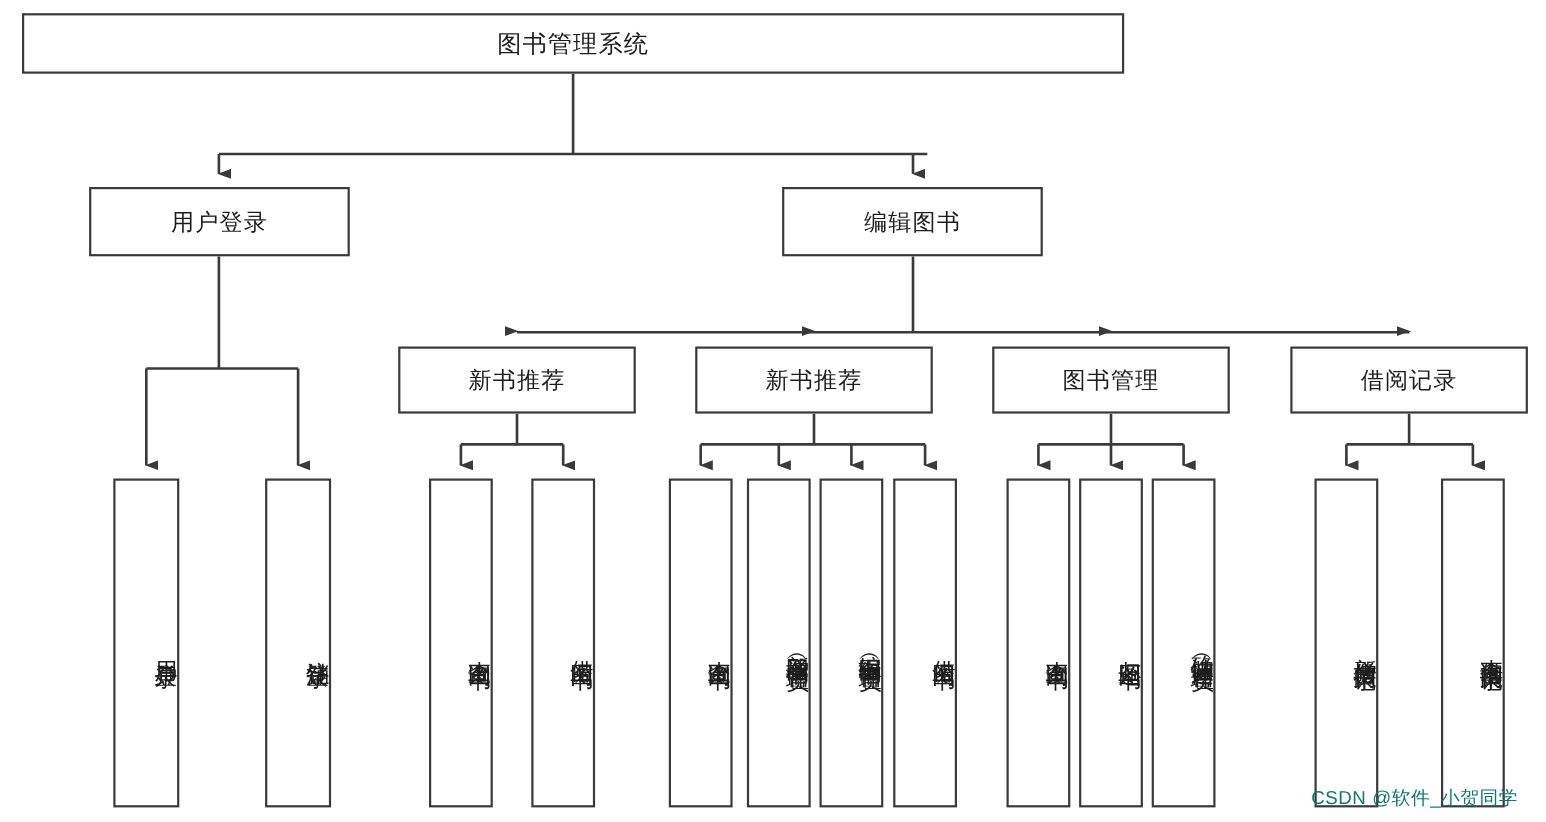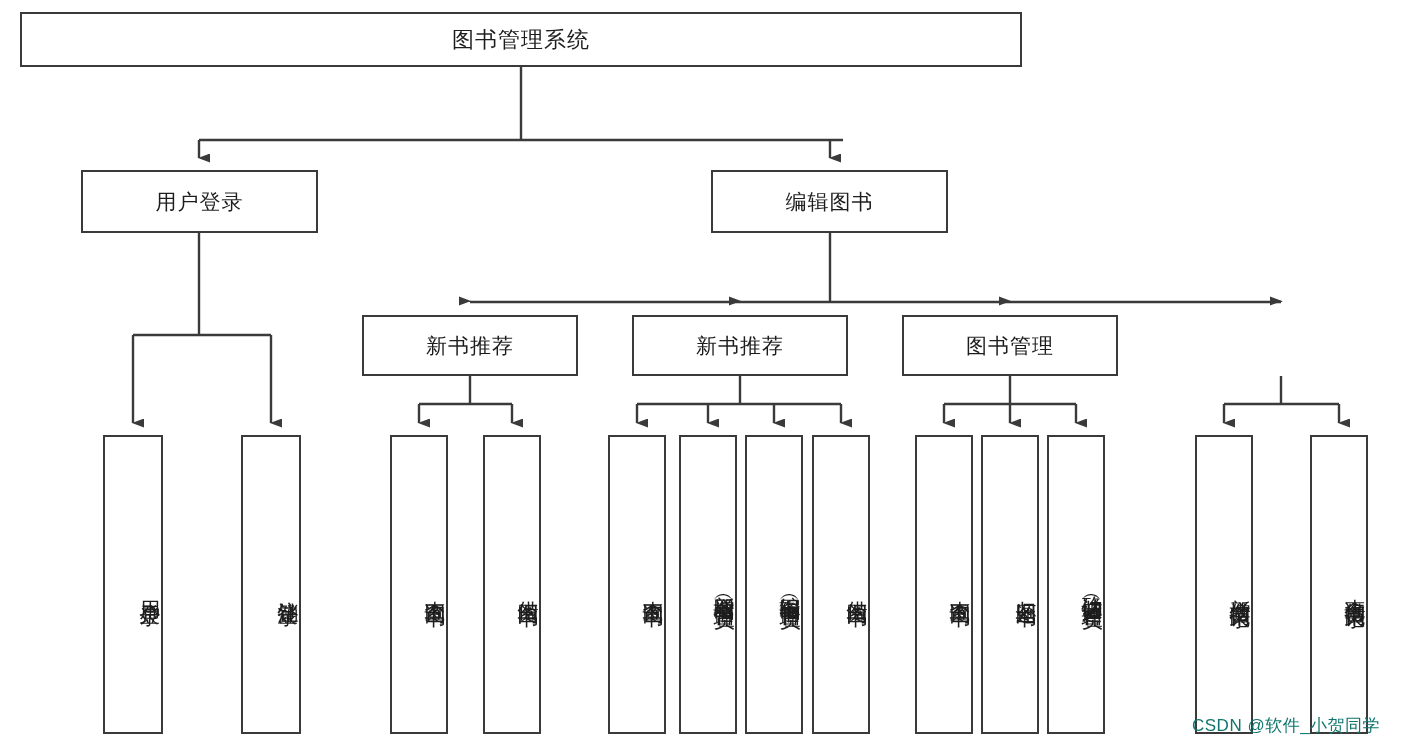--- a/index.html
+++ b/index.html
@@ -134,20 +134,23 @@
 
   <div class="node horiz" style="left:362px; top:315px; width:216px; height:61px;">
     <span>新书推荐</span>
   </div>
   <div class="node horiz" style="left:632px; top:315px; width:216px; height:61px;">
     <span>新书推荐</span>
   </div>
   <div class="node horiz" style="left:902px; top:315px; width:216px; height:61px;">
     <span>图书管理</span>
   </div>
+  <div class="node horiz" style="left:1173px; top:315px; width:216px; height:61px;">
+    <span>借阅记录</span>
+  </div>
 
   <div class="node vert" style="left:103px; top:435px; width:60px; height:299px;">
     <span>用户登录</span>
   </div>
   <div class="node vert" style="left:241px; top:435px; width:60px; height:299px;">
     <span>注销登录</span>
   </div>
 
   <div class="node vert" style="left:390px; top:435px; width:58px; height:299px;">
     <span>查询图书</span>

